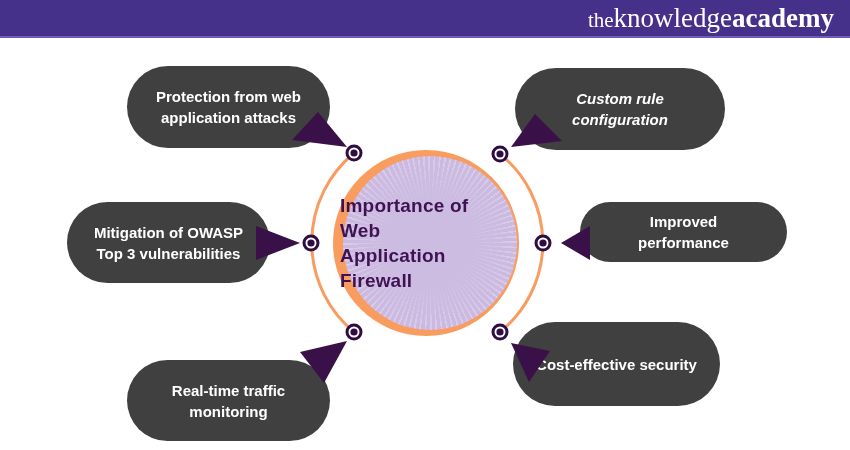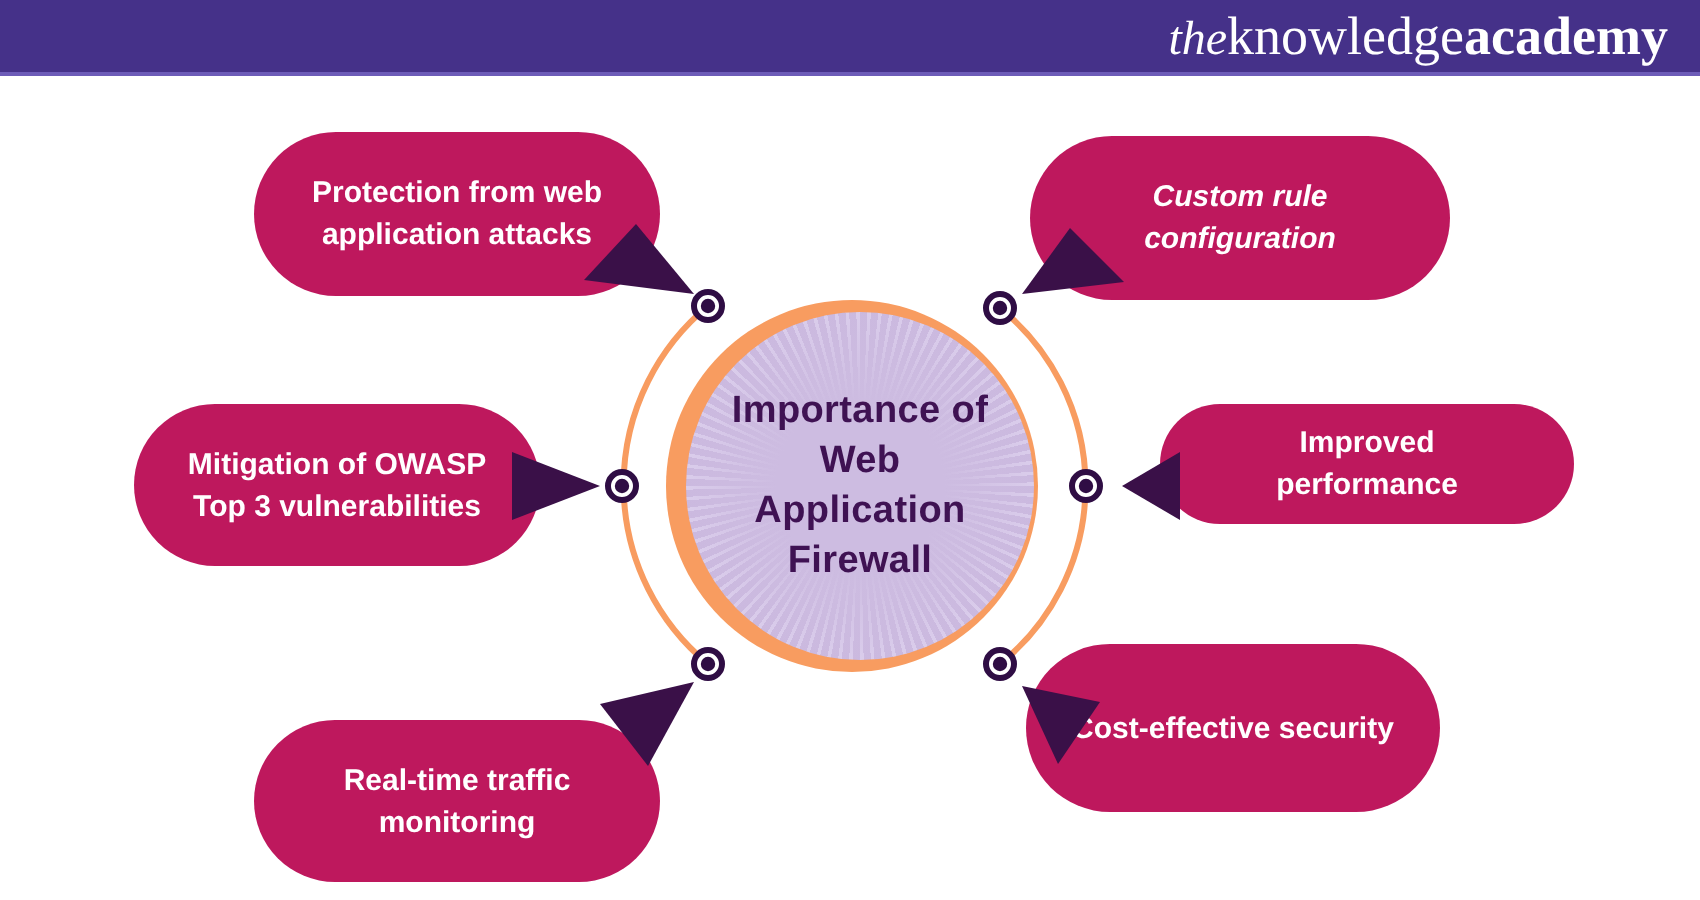--- a/index.html
+++ b/index.html
@@ -10,45 +10,45 @@
   }
 
   
   .header {
     position:absolute; top:0; left:0; width:850px; height:38px;
     background:#453189; border-bottom:2px solid #6d5cb8;
     display:flex; align-items:center; justify-content:flex-end;
     padding-right:16px; box-sizing:border-box;
   }
   .logo { color:#fff; font-family:"Liberation Serif", serif; font-size:27px; line-height:1; white-space:nowrap; }
-  .logo .the { font-style:italic; font-size:24px; }
+  .logo .the { font-size:21px; }
   .logo .academy { font-weight:bold;margin-top:28px; }
 
   
   .crescent {
     position:absolute; left:333px; top:150px; width:186px; height:186px;
     border-radius:50%; background:#F89C60;
   }
   .circle {
     position:absolute; left:343px; top:156px; width:174px; height:174px;
     border-radius:50%;
     background:
       radial-gradient(circle at 50% 50%, #cdbce1 0%, #cdbce1 34%, rgba(205,188,225,0) 74%),
       repeating-conic-gradient(#cbb9df 0deg 2.4deg, #dbceec 2.4deg 3.6deg);
   }
   .center-title {
     position:absolute; left:340px; top:193px; width:180px;
-    text-align:center; color:#3F1253;
+    text-align:left; color:#3F1253;
     font-weight:bold; font-size:19px; line-height:25px;
     white-space:pre-line; letter-spacing:0.2px;
   }
 
   
   .bubble {
-    position:absolute; background:#be185d; color:#ffffff;
+    position:absolute; background:#404040; color:#ffffff;
     border-radius:42px;
     display:flex; align-items:center; justify-content:center;
     text-align:center; font-size:15px; font-weight:bold; line-height:21px;
     white-space:pre-line; padding:0 8px; box-sizing:border-box;
   }
   #b-tl { left:127px; top:66px;  width:203px; height:82px; }
   #b-tr { left:515px; top:68px;  width:210px; height:82px;font-style:italic; }
   #b-ml { left:67px;  top:202px; width:203px; height:81px; }
   #b-mr { left:580px; top:202px; width:207px; height:60px; }
   #b-bl { left:127px; top:360px; width:203px; height:81px; }

